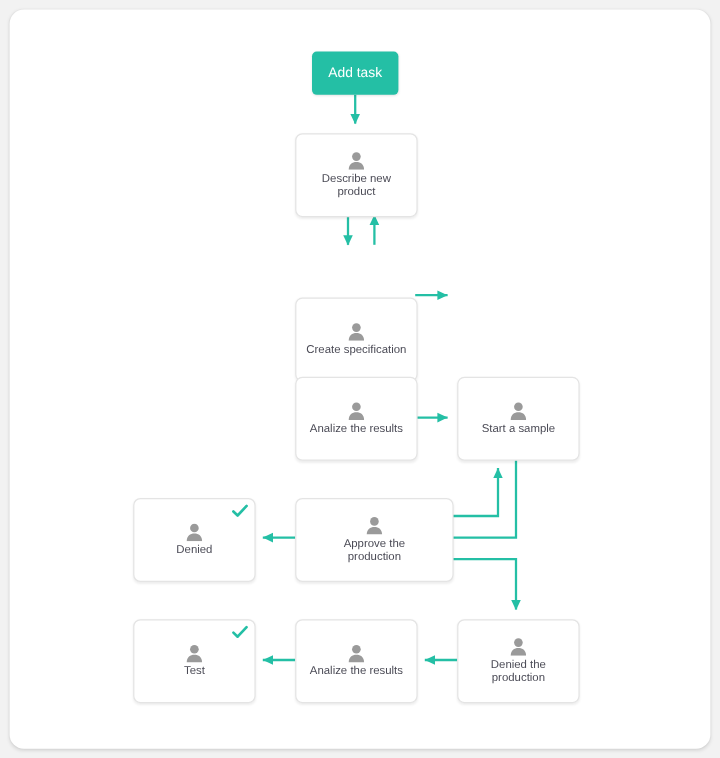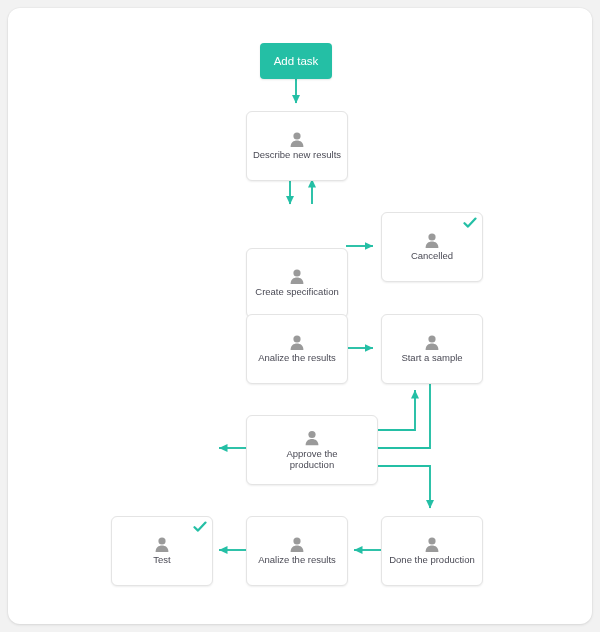--- a/index.html
+++ b/index.html
@@ -170,67 +170,67 @@
   </svg>
 
   <button class="add-task-btn">Add task</button>
 
   <div class="node" id="node-describe">
     <div class="node-inner">
       <svg class="avatar" viewBox="0 0 16 15">
         <circle cx="8" cy="4" r="3.6" fill="#9a9a9a"></circle>
         <path d="M1.6,15 C1.6,10.6 4.5,8.6 8,8.6 C11.5,8.6 14.4,10.6 14.4,15 Z" fill="#9a9a9a"></path>
       </svg>
-      <span class="node-label">Describe new results</span>
+      <span class="node-label">Describe new product</span>
     </div>
   </div>
 
   <div class="node" id="node-create-spec">
     <div class="node-inner">
       <svg class="avatar" viewBox="0 0 16 15">
         <circle cx="8" cy="4" r="3.6" fill="#9a9a9a"></circle>
         <path d="M1.6,15 C1.6,10.6 4.5,8.6 8,8.6 C11.5,8.6 14.4,10.6 14.4,15 Z" fill="#9a9a9a"></path>
       </svg>
       <span class="node-label">Create specification</span>
     </div>
   </div>
 
-  <div class="node" id="node-cancelled">
+
+  <div class="node" id="node-analize-1">
+    <div class="node-inner">
+      <svg class="avatar" viewBox="0 0 16 15">
+        <circle cx="8" cy="4" r="3.6" fill="#9a9a9a"></circle>
+        <path d="M1.6,15 C1.6,10.6 4.5,8.6 8,8.6 C11.5,8.6 14.4,10.6 14.4,15 Z" fill="#9a9a9a"></path>
+      </svg>
+      <span class="node-label">Analize the results</span>
+    </div>
+  </div>
+
+  <div class="node" id="node-test-sample">
+    <div class="node-inner">
+      <svg class="avatar" viewBox="0 0 16 15">
+        <circle cx="8" cy="4" r="3.6" fill="#9a9a9a"></circle>
+        <path d="M1.6,15 C1.6,10.6 4.5,8.6 8,8.6 C11.5,8.6 14.4,10.6 14.4,15 Z" fill="#9a9a9a"></path>
+      </svg>
+      <span class="node-label">Start a sample</span>
+    </div>
+  </div>
+
+  <div class="node" id="node-denied">
     <svg class="check-icon" viewBox="0 0 14 14">
       <path d="M1.5,7.2 L5,10.6 L12.5,2.6" stroke="#24bfa5" stroke-width="2.2" fill="none" stroke-linecap="round" stroke-linejoin="round"></path>
     </svg>
     <div class="node-inner">
       <svg class="avatar" viewBox="0 0 16 15">
         <circle cx="8" cy="4" r="3.6" fill="#9a9a9a"></circle>
         <path d="M1.6,15 C1.6,10.6 4.5,8.6 8,8.6 C11.5,8.6 14.4,10.6 14.4,15 Z" fill="#9a9a9a"></path>
       </svg>
-      <span class="node-label">Cancelled</span>
-    </div>
-  </div>
-
-  <div class="node" id="node-analize-1">
-    <div class="node-inner">
-      <svg class="avatar" viewBox="0 0 16 15">
-        <circle cx="8" cy="4" r="3.6" fill="#9a9a9a"></circle>
-        <path d="M1.6,15 C1.6,10.6 4.5,8.6 8,8.6 C11.5,8.6 14.4,10.6 14.4,15 Z" fill="#9a9a9a"></path>
-      </svg>
-      <span class="node-label">Analize the results</span>
-    </div>
-  </div>
-
-  <div class="node" id="node-test-sample">
-    <div class="node-inner">
-      <svg class="avatar" viewBox="0 0 16 15">
-        <circle cx="8" cy="4" r="3.6" fill="#9a9a9a"></circle>
-        <path d="M1.6,15 C1.6,10.6 4.5,8.6 8,8.6 C11.5,8.6 14.4,10.6 14.4,15 Z" fill="#9a9a9a"></path>
-      </svg>
-      <span class="node-label">Start a sample</span>
-    </div>
-  </div>
-
+      <span class="node-label">Denied</span>
+    </div>
+  </div>
 
   <div class="node" id="node-approve">
     <div class="node-inner">
       <svg class="avatar" viewBox="0 0 16 15">
         <circle cx="8" cy="4" r="3.6" fill="#9a9a9a"></circle>
         <path d="M1.6,15 C1.6,10.6 4.5,8.6 8,8.6 C11.5,8.6 14.4,10.6 14.4,15 Z" fill="#9a9a9a"></path>
       </svg>
       <span class="node-label">Approve the
 production</span>
     </div>
@@ -258,17 +258,17 @@
       <span class="node-label">Analize the results</span>
     </div>
   </div>
 
   <div class="node" id="node-start-prod">
     <div class="node-inner">
       <svg class="avatar" viewBox="0 0 16 15">
         <circle cx="8" cy="4" r="3.6" fill="#9a9a9a"></circle>
         <path d="M1.6,15 C1.6,10.6 4.5,8.6 8,8.6 C11.5,8.6 14.4,10.6 14.4,15 Z" fill="#9a9a9a"></path>
       </svg>
-      <span class="node-label">Done the production</span>
+      <span class="node-label">Denied the production</span>
     </div>
   </div>
 
 </div>
 
 </body></html>

